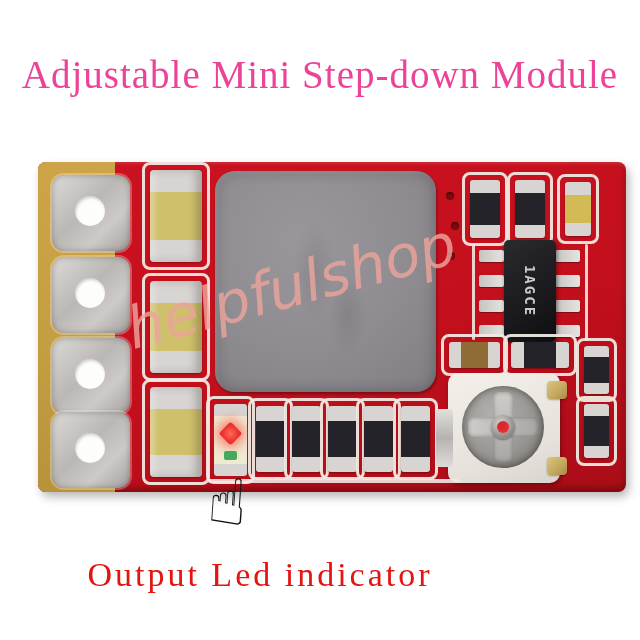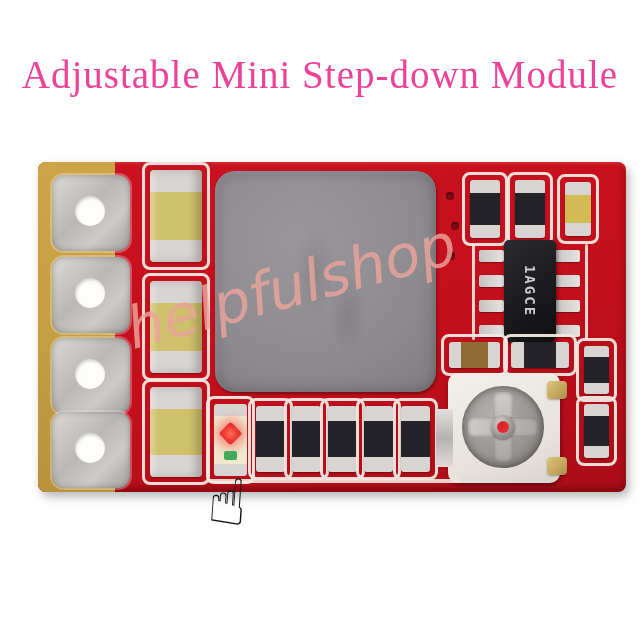--- a/index.html
+++ b/index.html
@@ -188,13 +188,14 @@
     <div class="vcomp silk bres br2"></div>
     <div class="vcomp silk bres br3"></div>
     <div class="vcomp silk bres br4"></div>
     <div class="vcomp silk bres br5"></div>
     <div class="slug"></div>
     <div class="silk-line"></div>
   </div>
 
   <div class="watermark">helpfulshop</div>
   <div class="hand">☝</div>
+  <div class="caption">Output Led indicator</div>
 </div>
 
 </body></html>

